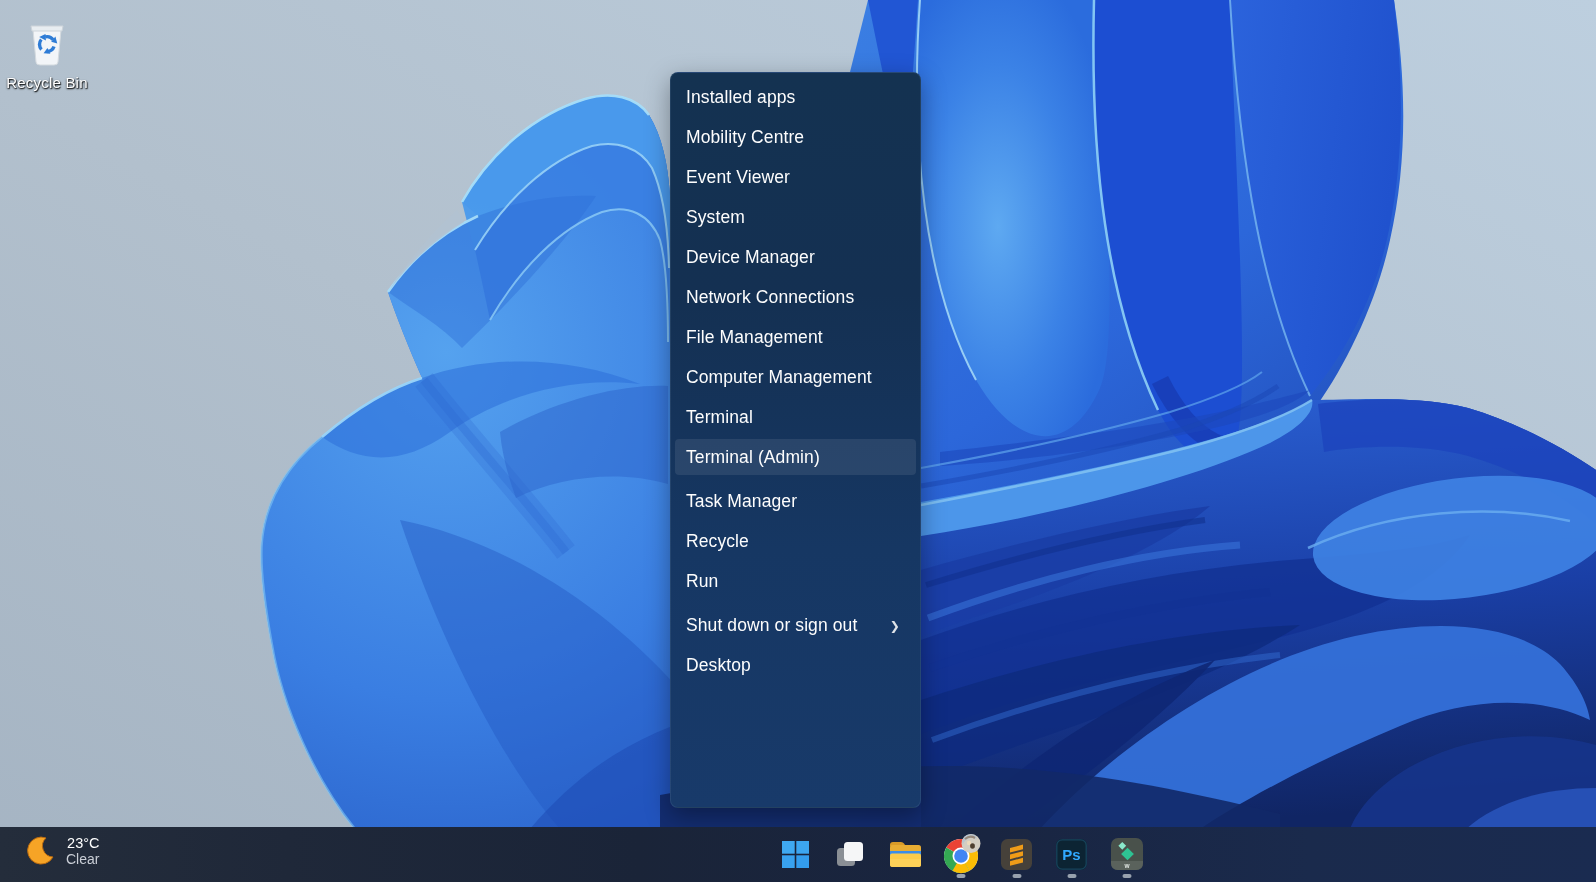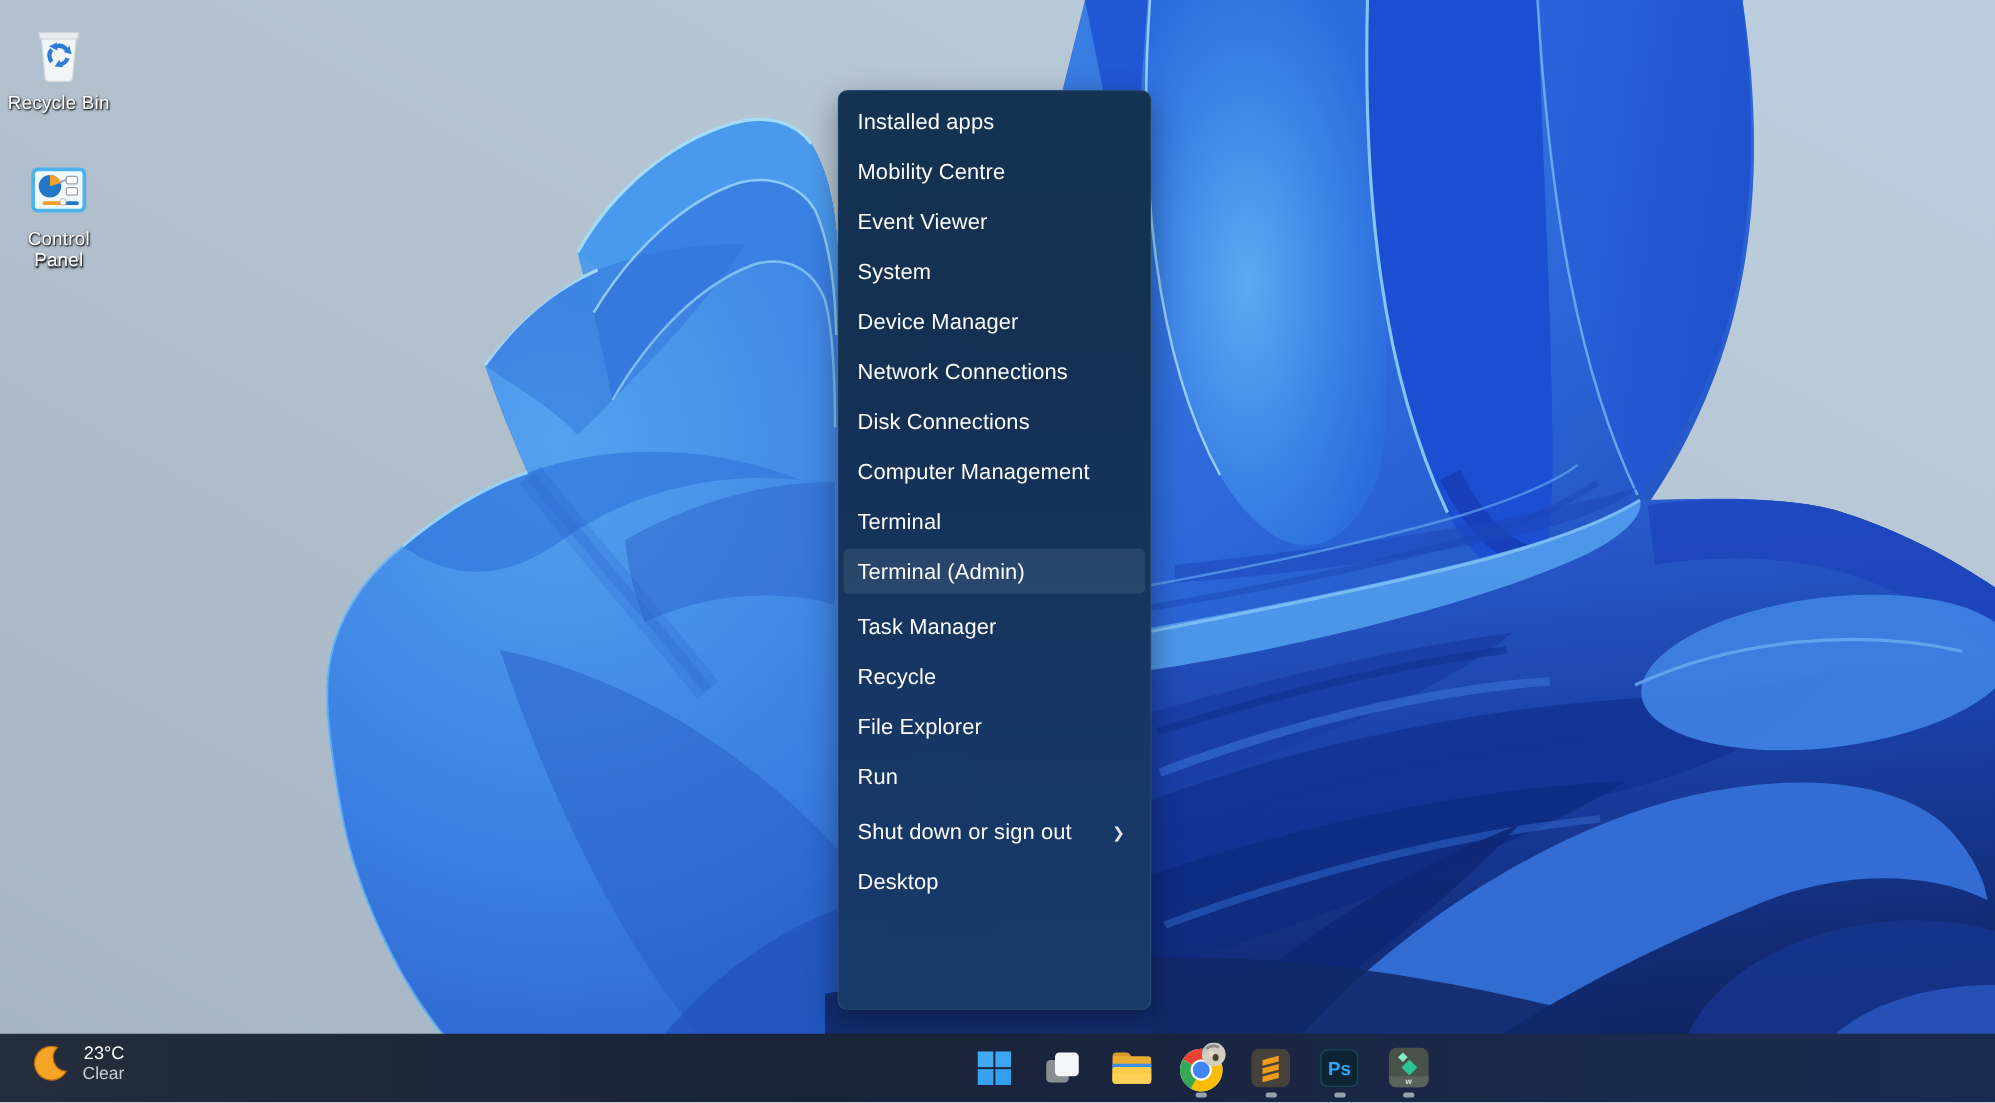--- a/index.html
+++ b/index.html
@@ -179,51 +179,35 @@
       <path d="M27,24.5 A7.5,7.5 0 0 1 20.5,29.5"></path>
     </g>
     <g fill="#2e7cd6">
       <path d="M12.2,15 l6.3,-3 l0.4,6.4 z"></path>
       <path d="M28.4,14.6 l1.9,6.8 l-6.1,-1.6 z"></path>
       <path d="M23.4,31.8 l-6.8,-0.6 l3.8,-5.2 z"></path>
     </g>
   </svg>
   <div class="lbl">Recycle Bin</div>
 </div>
-<div class="dicon" style="left:1px;top:133px;">
-  <svg width="46" height="38" viewBox="0 0 46 38" style="display:block;margin:0 auto;">
-    <rect x="1" y="1" width="44" height="36" rx="5" fill="#4db3ec"></rect>
-    <rect x="4" y="4" width="38" height="30" rx="2.5" fill="#eef8fd"></rect>
-    <circle cx="16" cy="16" r="9" fill="#2277c6"></circle>
-    <path d="M16,16 L16,7 A9,9 0 0 1 24.8,13.2 Z" fill="#f5a02c"></path>
-    <rect x="10" y="28" width="15" height="3" rx="1.5" fill="#f5a02c"></rect>
-    <rect x="27" y="28" width="12" height="3" rx="1.5" fill="#2277c6"></rect>
-    <circle cx="26.5" cy="28.5" r="2.6" fill="#fff" stroke="#888" stroke-width="0.5"></circle>
-    <rect x="29" y="8" width="9" height="6" rx="1.5" fill="#fff" stroke="#9aa2a8" stroke-width="1"></rect>
-    <rect x="29" y="17" width="9" height="6" rx="1.5" fill="#fff" stroke="#9aa2a8" stroke-width="1"></rect>
-    <path d="M24,14 q2,-3 5,-3" stroke="#9aa2a8" stroke-width="1.4" fill="none"></path>
-  </svg>
-  <div class="lbl" style="margin-top:12px;">Control Panel</div>
-</div>
 
 <div id="menu">
   <div class="mi">Installed apps</div>
   <div class="mi">Mobility Centre</div>
   <div class="mi">Event Viewer</div>
   <div class="mi">System</div>
   <div class="mi">Device Manager</div>
   <div class="mi">Network Connections</div>
-  <div class="mi">Disk Connections</div>
+  <div class="mi">File Management</div>
   <div class="mi">Computer Management</div>
   <div class="mi">Terminal</div>
   <div class="mi hl">Terminal (Admin)</div>
   <div class="sep"></div>
   <div class="mi">Task Manager</div>
   <div class="mi">Recycle</div>
-  <div class="mi">File Explorer</div>
   <div class="mi">Run</div>
   <div class="sep"></div>
   <div class="mi">Shut down or sign out<span class="arrow">❯</span></div>
   <div class="mi">Desktop</div>
 </div>
 
 <div id="taskbar">
   <div id="weather">
     <svg width="31" height="33" viewBox="0 0 31 33">
       <path d="M21,3 A13.5,13.5 0 1 0 28,22 A11,11 0 0 1 21,3 Z" fill="#f6a426" stroke="#b96a10" stroke-width="1"></path>

